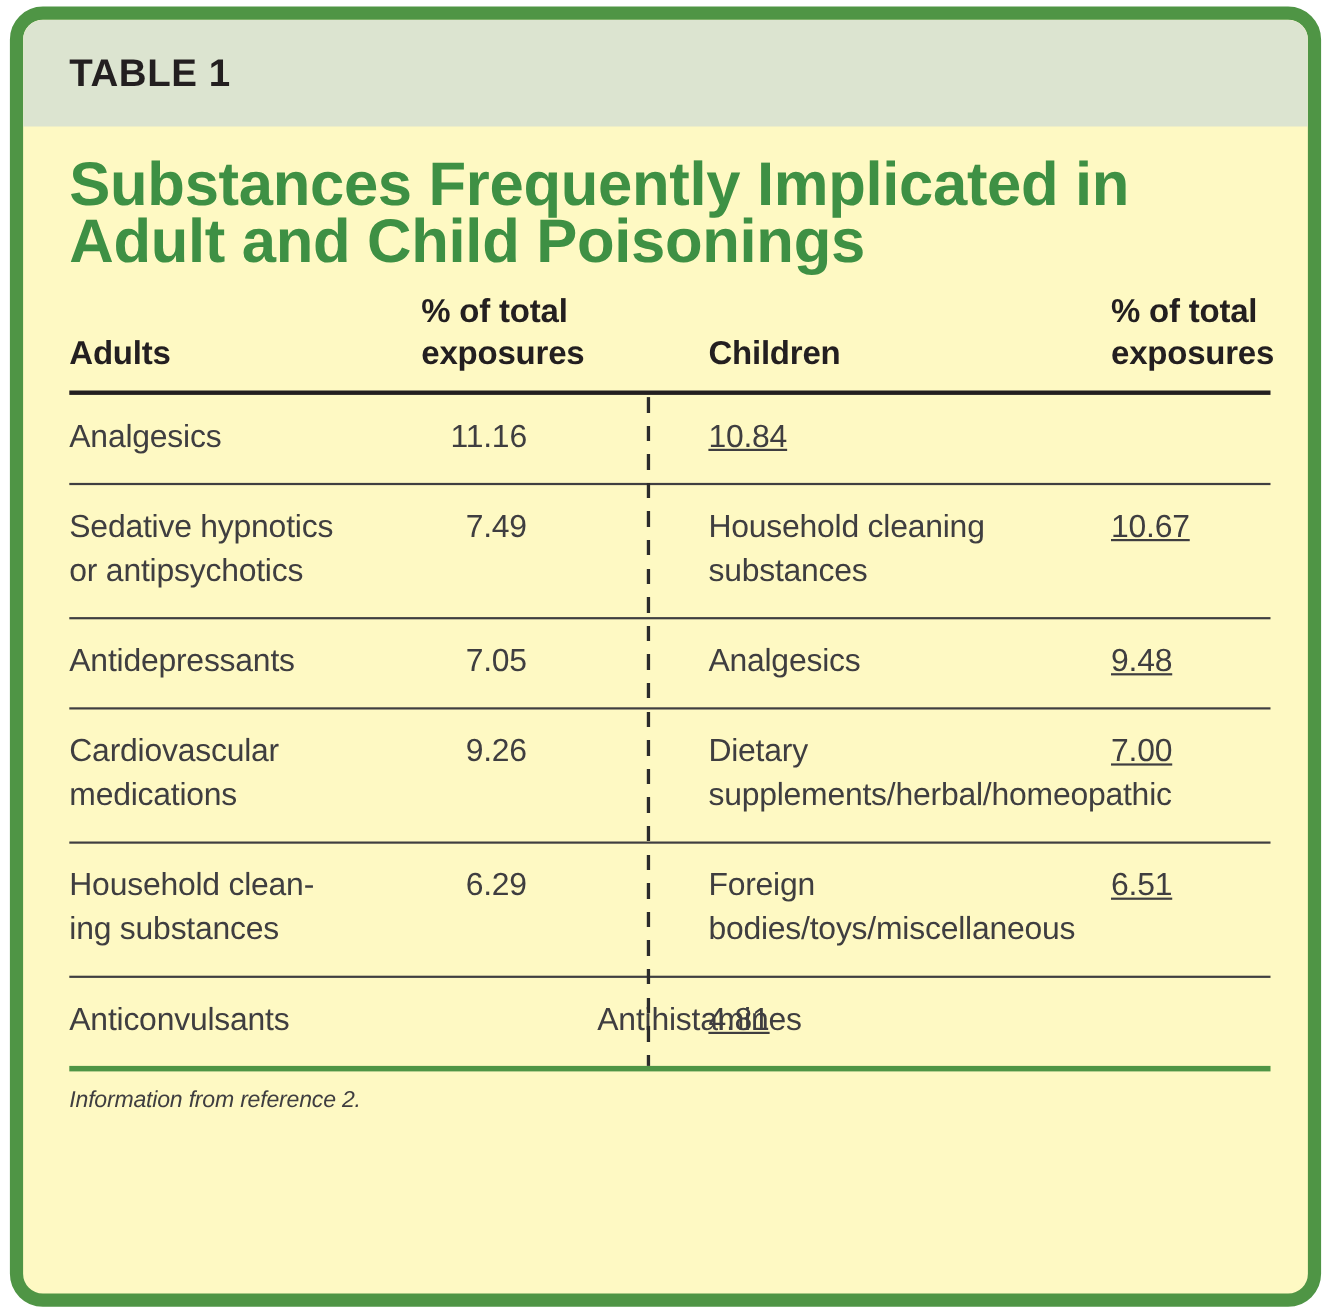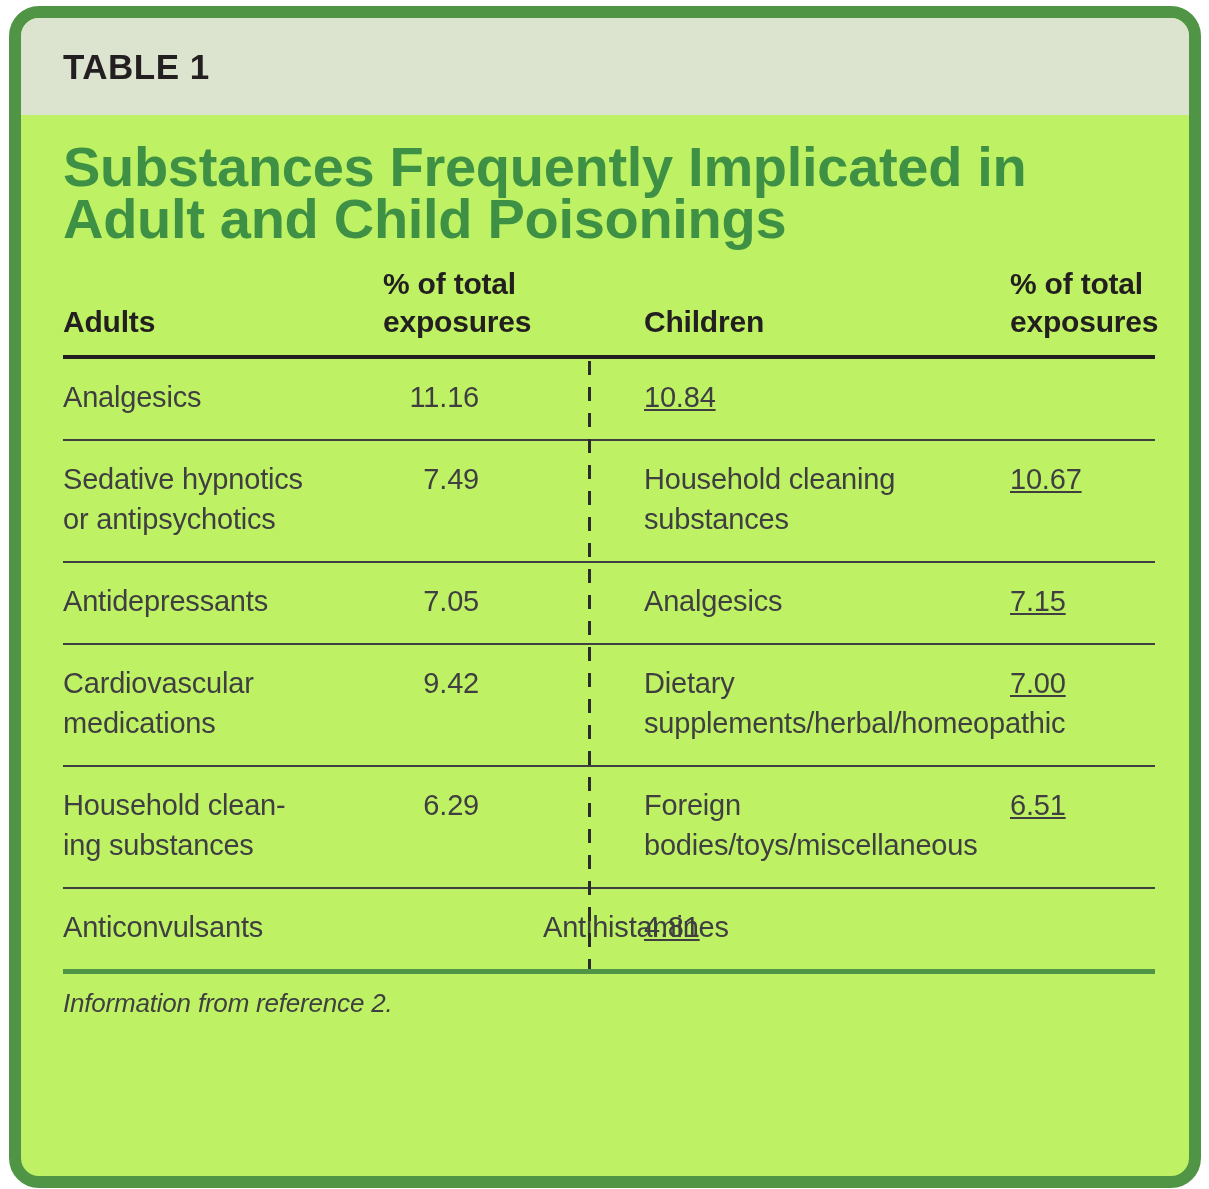--- a/index.html
+++ b/index.html
@@ -10,21 +10,21 @@
     color: #3f3e40;
     overflow: hidden;
   }
 
   .card {
     margin: 6px 8px 0 9px;
     width: 1192px;
     height: 1182px;
     border: 12px solid #4f9545;
     border-radius: 30px;
-    background: #bef264;
+    background: #fef9c3;
     overflow: hidden;
   }
 
   .band {
     height: 97px;
     background: #dce4d0;
     display: flex;
     align-items: center;
     padding-left: 42px;
   }
@@ -93,21 +93,21 @@
   .cell.name-b { padding-right: 56px; }
   .cell.pct-b  { text-align: left; padding-right: 62px; text-decoration: underline; }
 
   .green-rule {
     width: 1092px;
     border-top: 5px solid #4f9545;
   }
 
   .footnote {
     margin-top: 14px;
-    font-size: 26px;
+    font-size: 21px;
     font-style: italic;
     color: #3f3e40;
     letter-spacing: -0.2px;
   }
 </style>
 </head>
 <body>
 
 <div class="card">
 
@@ -142,26 +142,26 @@
         <div></div>
         <div class="cell name-b">Household cleaning substances</div>
         <div class="cell pct-b">10.67</div>
       </div>
 
       <div class="grid-row data-row">
         <div class="cell name-a">Antidepressants</div>
         <div class="cell pct-a">7.05</div>
         <div></div>
         <div class="cell name-b">Analgesics</div>
-        <div class="cell pct-b">7.15</div>
+        <div class="cell pct-b">9.48</div>
       </div>
 
       <div class="grid-row data-row">
         <div class="cell name-a">Cardiovascular medications</div>
-        <div class="cell pct-a">9.42</div>
+        <div class="cell pct-a">9.26</div>
         <div></div>
         <div class="cell name-b">Dietary supplements/herbal/homeopathic</div>
         <div class="cell pct-b">7.00</div>
       </div>
 
       <div class="grid-row data-row">
         <div class="cell name-a">Household clean-ing substances</div>
         <div class="cell pct-a">6.29</div>
         <div></div>
         <div class="cell name-b">Foreign bodies/toys/miscellaneous</div>

